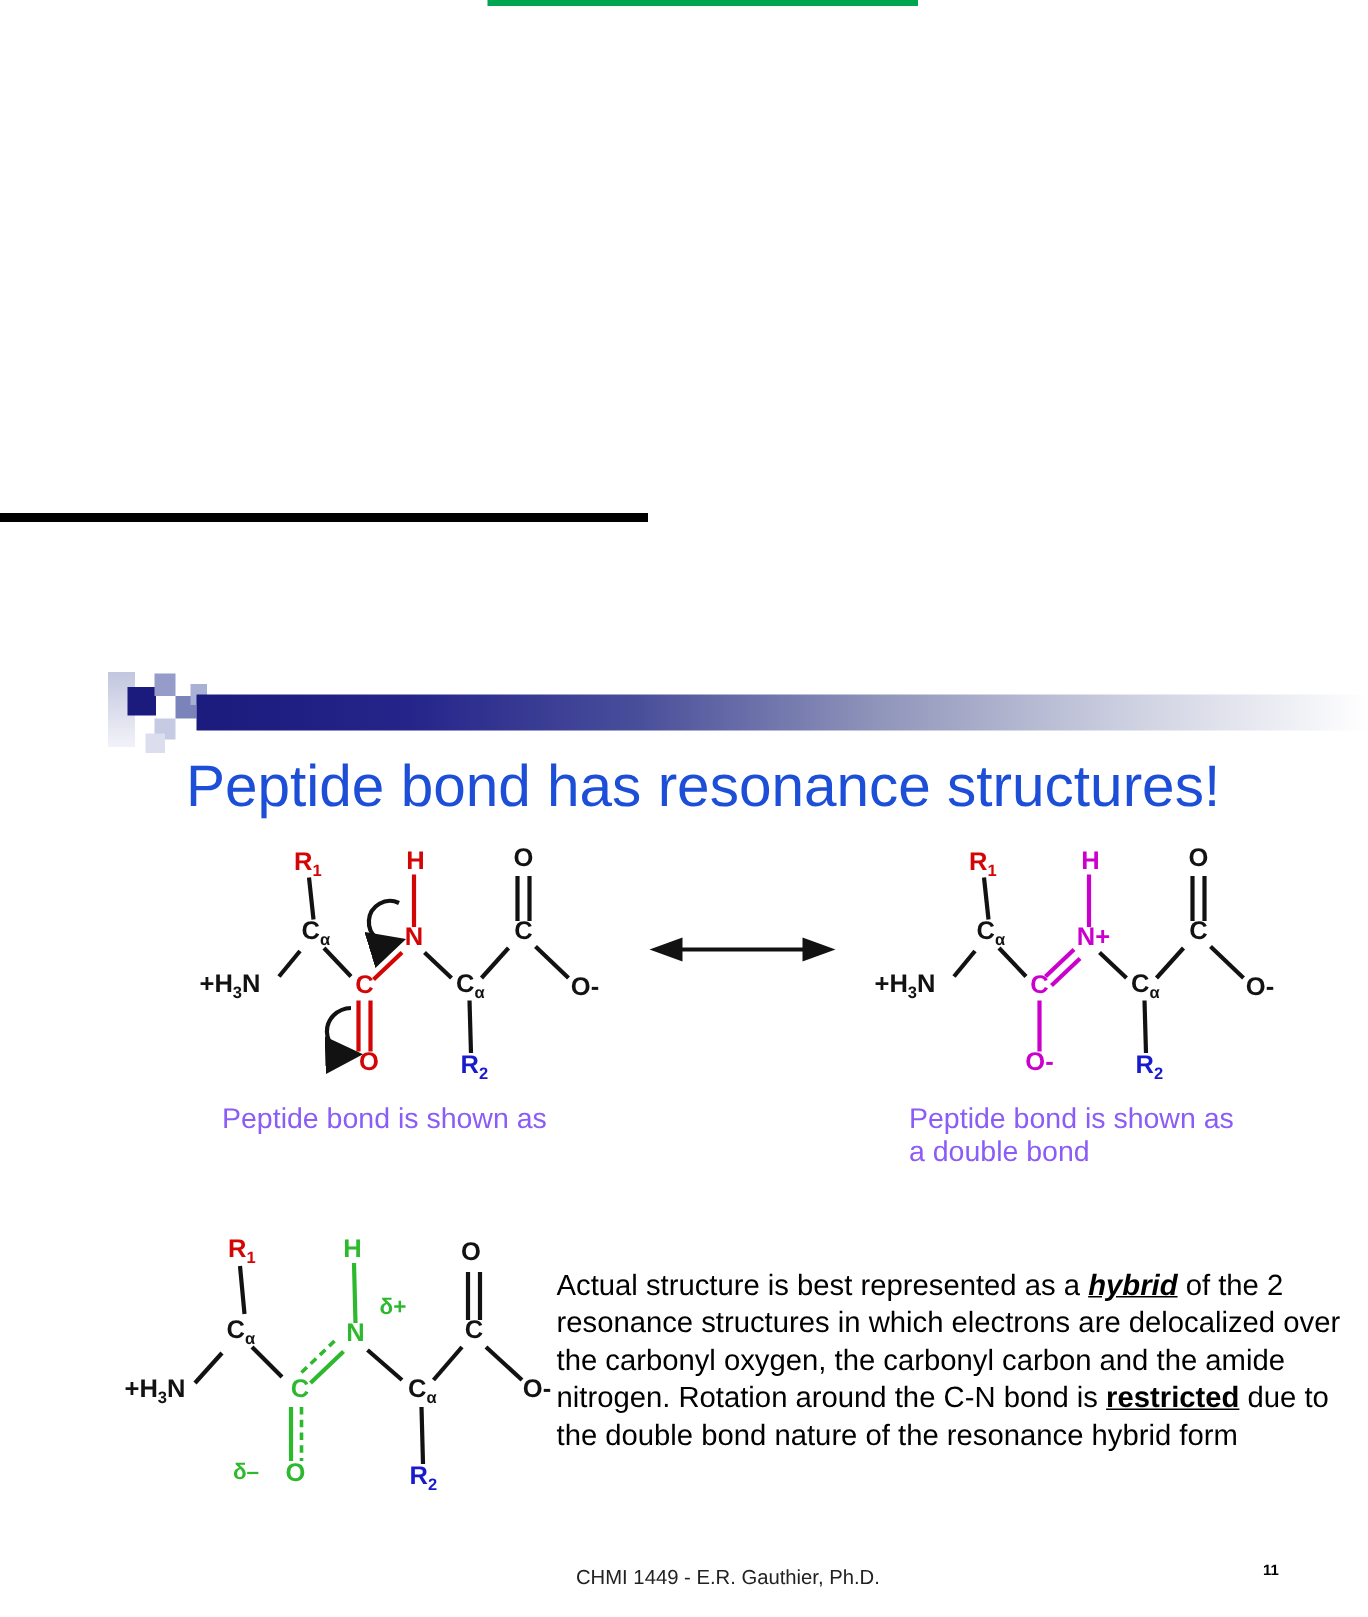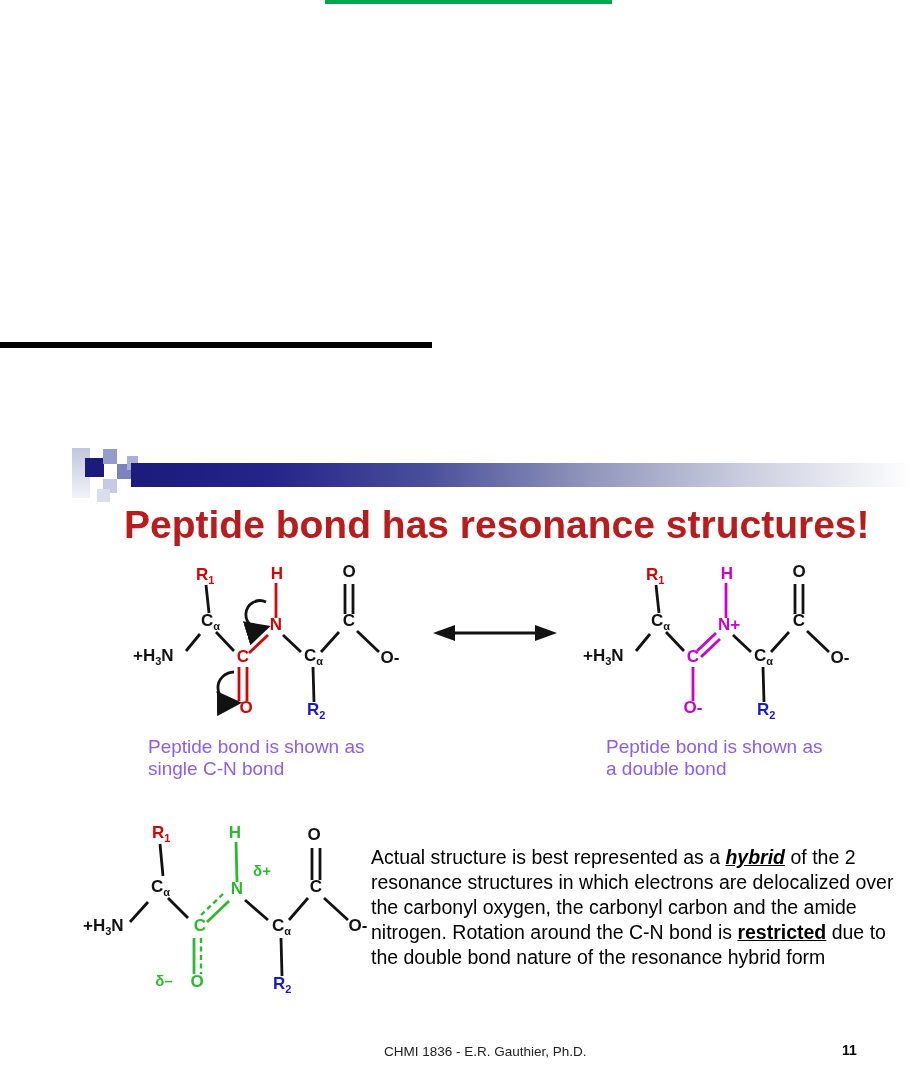--- a/index.html
+++ b/index.html
@@ -20,35 +20,35 @@
   .deco-a { left:103px; top:449px; width:14px; height:15px; background:#959cca; }
   .deco-b { left:117px; top:464px; width:14px; height:15px; background:#7b83bb; }
   .deco-c { left:103px; top:479px; width:14px; height:14px; background:#c6cae3; }
   .deco-d { left:97px;  top:489px; width:13px; height:13px; background:#dcdeee; }
   .deco-e { left:127px; top:456px; width:11px; height:14px; background:#a9b0d6; }
   .title-bar { left:131px; top:463px; width:781px; height:24px;
     background:linear-gradient(90deg,#1b1b7d 0%,#24248a 18%,#4a4f9b 38%,#8f94ba 58%,#c9ccde 78%,#ffffff 100%); }
 
   .slide-title {
     left:124px; top:503px; width:760px; font-size:39px; line-height:44px;
-    color:#b91c1c; white-space:nowrap;font-weight:bold;
+    color:#1d4ed8; white-space:nowrap;
   }
 
   .caption { font-size:19px; line-height:21.5px; color:#8b5cf6; }
   .caption-left  { left:148px; top:736px; width:300px; }
   .caption-right { left:606px; top:736px; width:300px; }
 
   .body-text { left:371px; top:845px; width:537px; font-size:19.5px; line-height:25px; color:#000; }
   .body-text p { margin:0 0 13px 0; }
   .b   { font-weight:bold; }
   .bu  { font-weight:bold; text-decoration:underline; }
   .biu { font-weight:bold; font-style:italic; text-decoration:underline; }
 
   .footer-course { left:384px; top:1044px; font-size:13.5px; color:#222; }
-  .footer-page   { left:842px; top:1042px; font-size:14px; font-weight:bold; color:#000; }
+  .footer-page   { left:842px; top:1042px; font-size:10px; font-weight:bold; color:#000; }
 
   
   svg text { font-family:"Liberation Sans", sans-serif; font-weight:bold; font-size:17px; }
   svg .sub { font-size:11px; }
   svg .delta { font-size:15px; }
   .t-bk { fill:#121212; } .t-rd { fill:#d40505; } .t-mg { fill:#cc00cc; }
   .t-gn { fill:#2db92d; } .t-bl { fill:#1a1acd; }
   .bk { stroke:#121212; } .rd { stroke:#d40505; } .mg { stroke:#cc00cc; } .gn { stroke:#2db92d; }
   svg line, svg path.curve { stroke-width:2.8; fill:none; }
   svg path.dash { stroke-width:2.4; stroke-dasharray:5 3.5; fill:none; }
@@ -140,21 +140,20 @@
     <text x="3" y="103" class="t-bk"><tspan>+H</tspan><tspan class="sub" dy="4">3</tspan><tspan dy="-4">N</tspan></text>
     <text x="113" y="104" text-anchor="middle" class="t-mg">C</text>
     <text x="174" y="103" class="t-bk"><tspan>C</tspan><tspan class="sub" dy="4">α</tspan></text>
     <text x="260" y="105" text-anchor="middle" class="t-bk">O-</text>
     <text x="113" y="155" text-anchor="middle" class="t-mg">O-</text>
     <text x="177" y="157" class="t-bl"><tspan>R</tspan><tspan class="sub" dy="4">2</tspan></text>
   </svg>
 
   <div class="abs caption caption-left">
     <div>Peptide bond is shown as</div>
-    <div>single C-N bond</div>
   </div>
   <div class="abs caption caption-right">
     <div>Peptide bond is shown as</div>
     <div>a double bond</div>
   </div>
 
   <svg class="abs" style="left:80px;top:810px" width="300" height="195" viewBox="0 0 300 195">
     <g>
       <line class="bk" x1="80" y1="34" x2="83" y2="66"></line>
       <line class="bk" x1="50" y1="112" x2="68" y2="92"></line>
@@ -184,16 +183,16 @@
     <text x="278" y="121" text-anchor="middle" class="t-bk">O-</text>
     <text x="84" y="176" text-anchor="middle" class="t-gn delta">δ–</text>
     <text x="117" y="177" text-anchor="middle" class="t-gn">O</text>
     <text x="193" y="179" class="t-bl"><tspan>R</tspan><tspan class="sub" dy="4">2</tspan></text>
   </svg>
 
   <div class="abs body-text">
     <p><span>Actual structure is best represented as a </span><span class="biu">hybrid</span><span> of the 2 resonance structures in which electrons are delocalized over the carbonyl oxygen, the carbonyl carbon and the amide nitrogen.  Rotation around the C-N bond is </span><span class="bu">restricted</span><span> due to the double bond nature of the resonance hybrid form</span></p>
   </div>
 
-  <div class="abs footer-course">CHMI 1836 - E.R. Gauthier, Ph.D.</div>
+  <div class="abs footer-course">CHMI 1449 - E.R. Gauthier, Ph.D.</div>
   <div class="abs footer-page">11</div>
 
 </div>
 
 </body></html>

